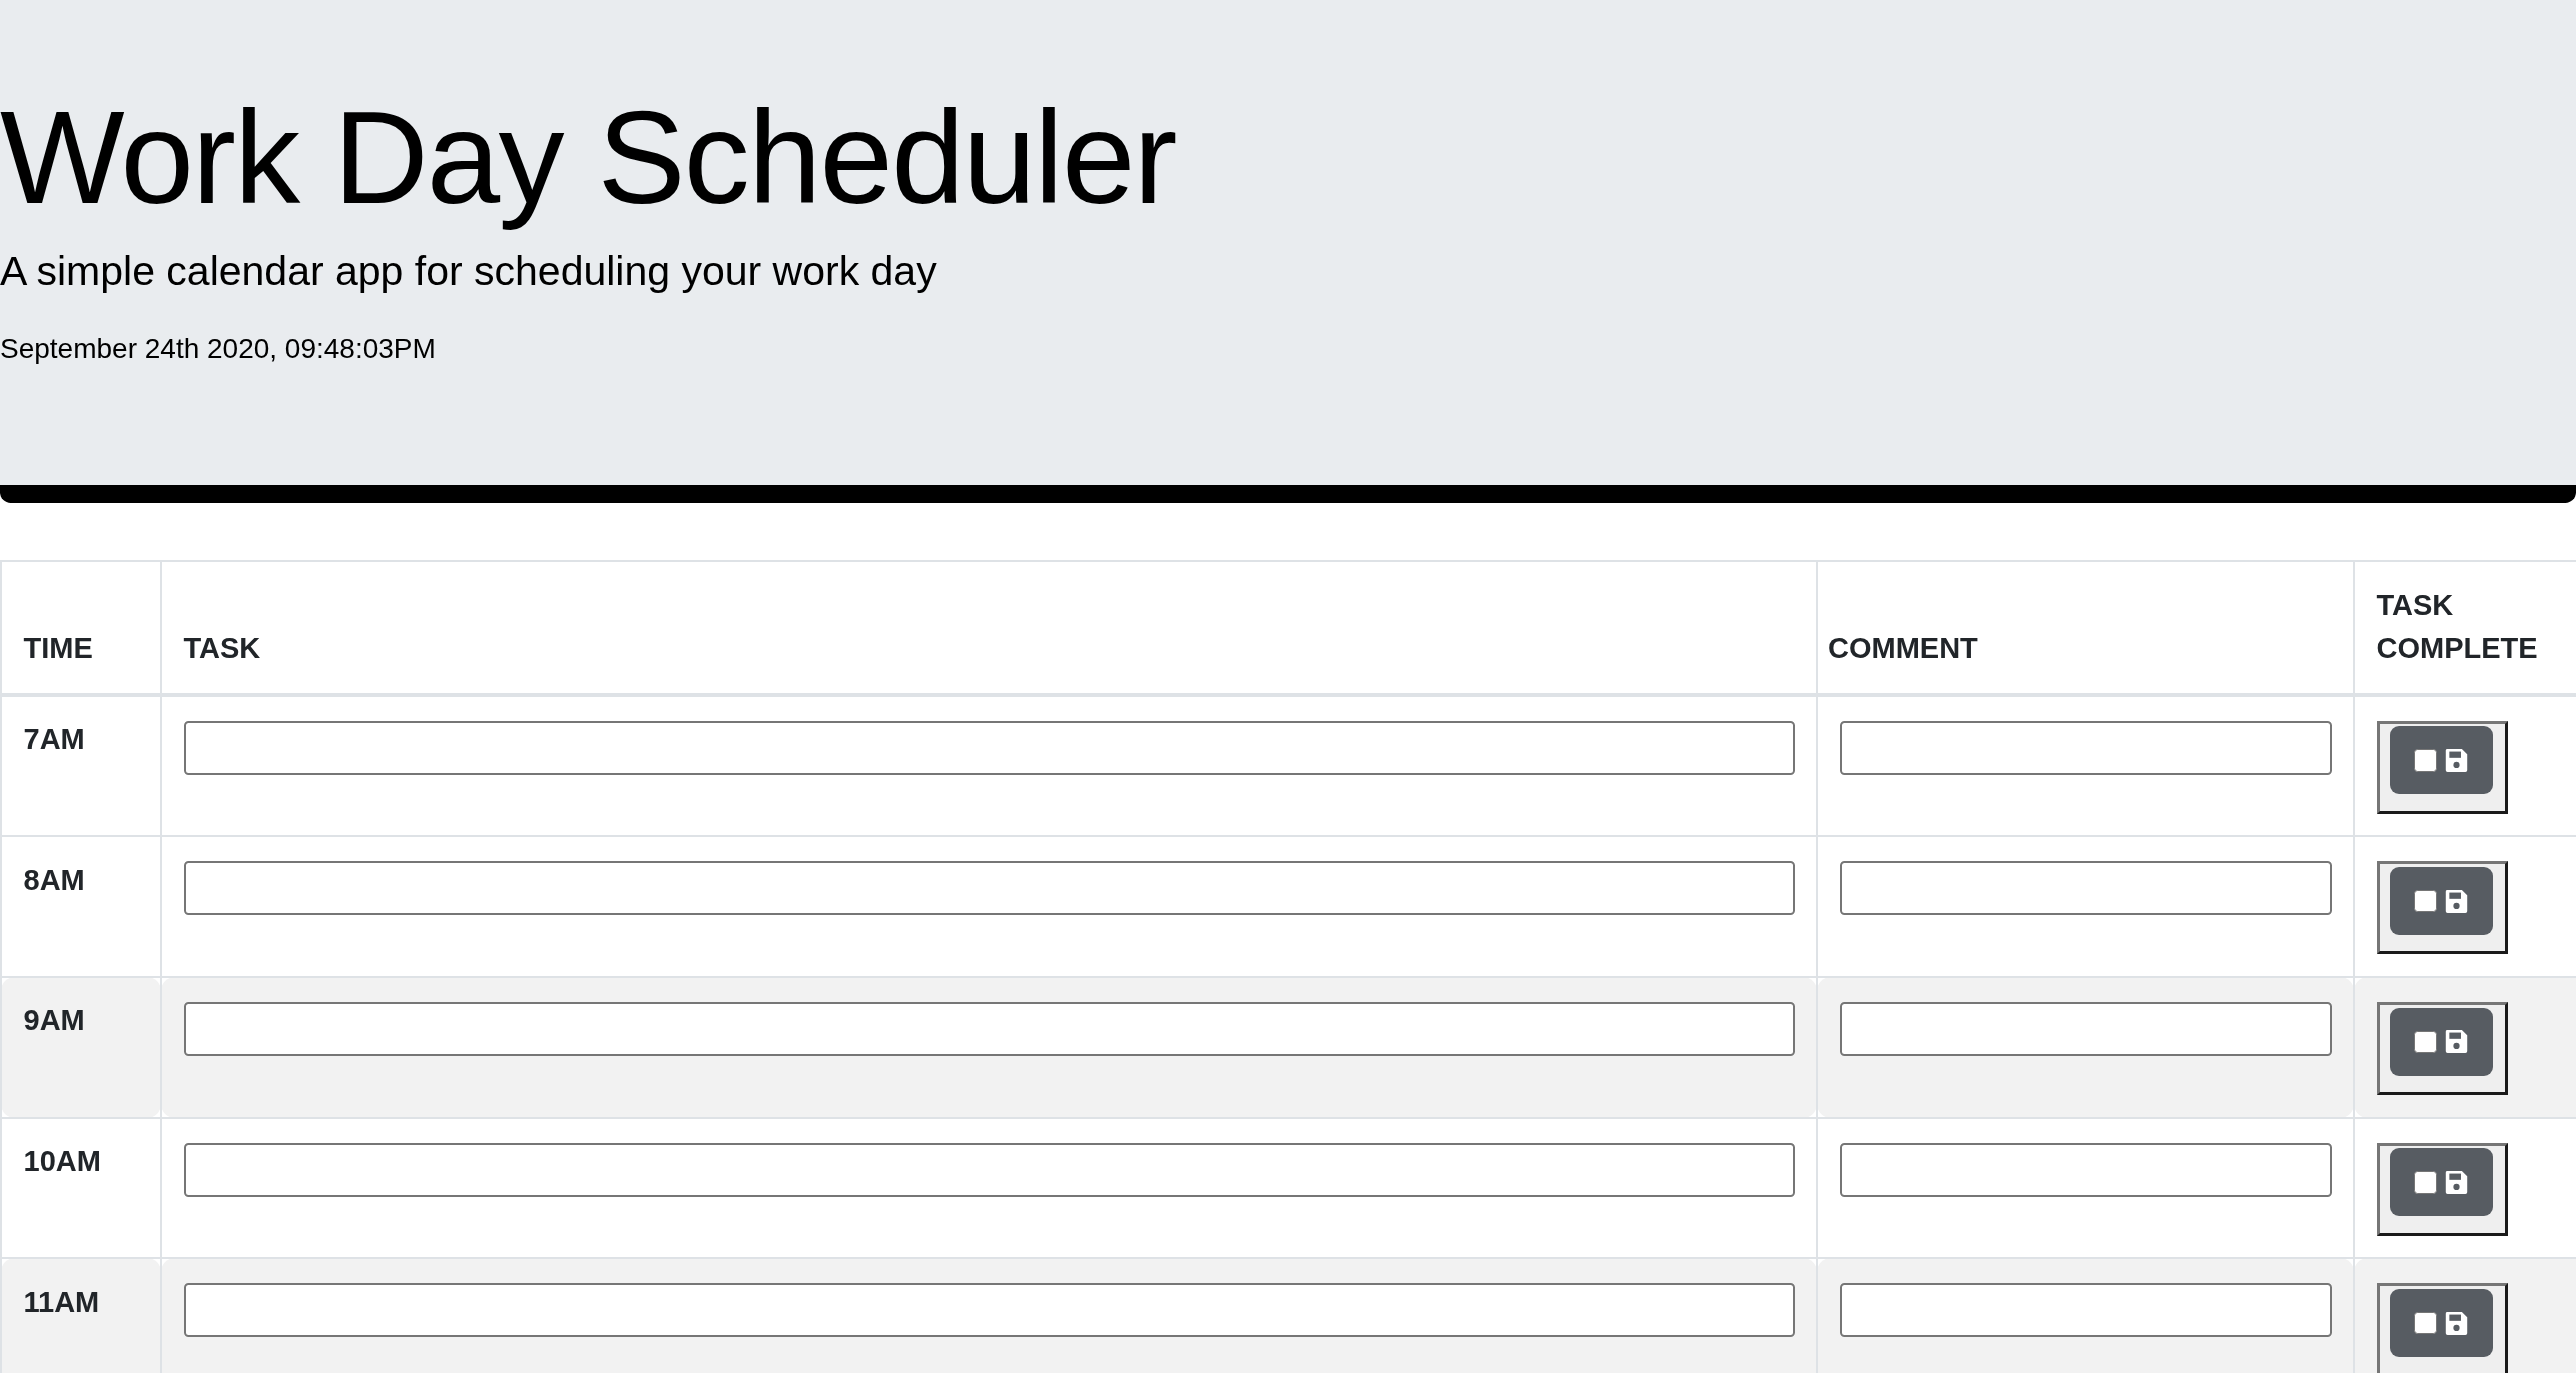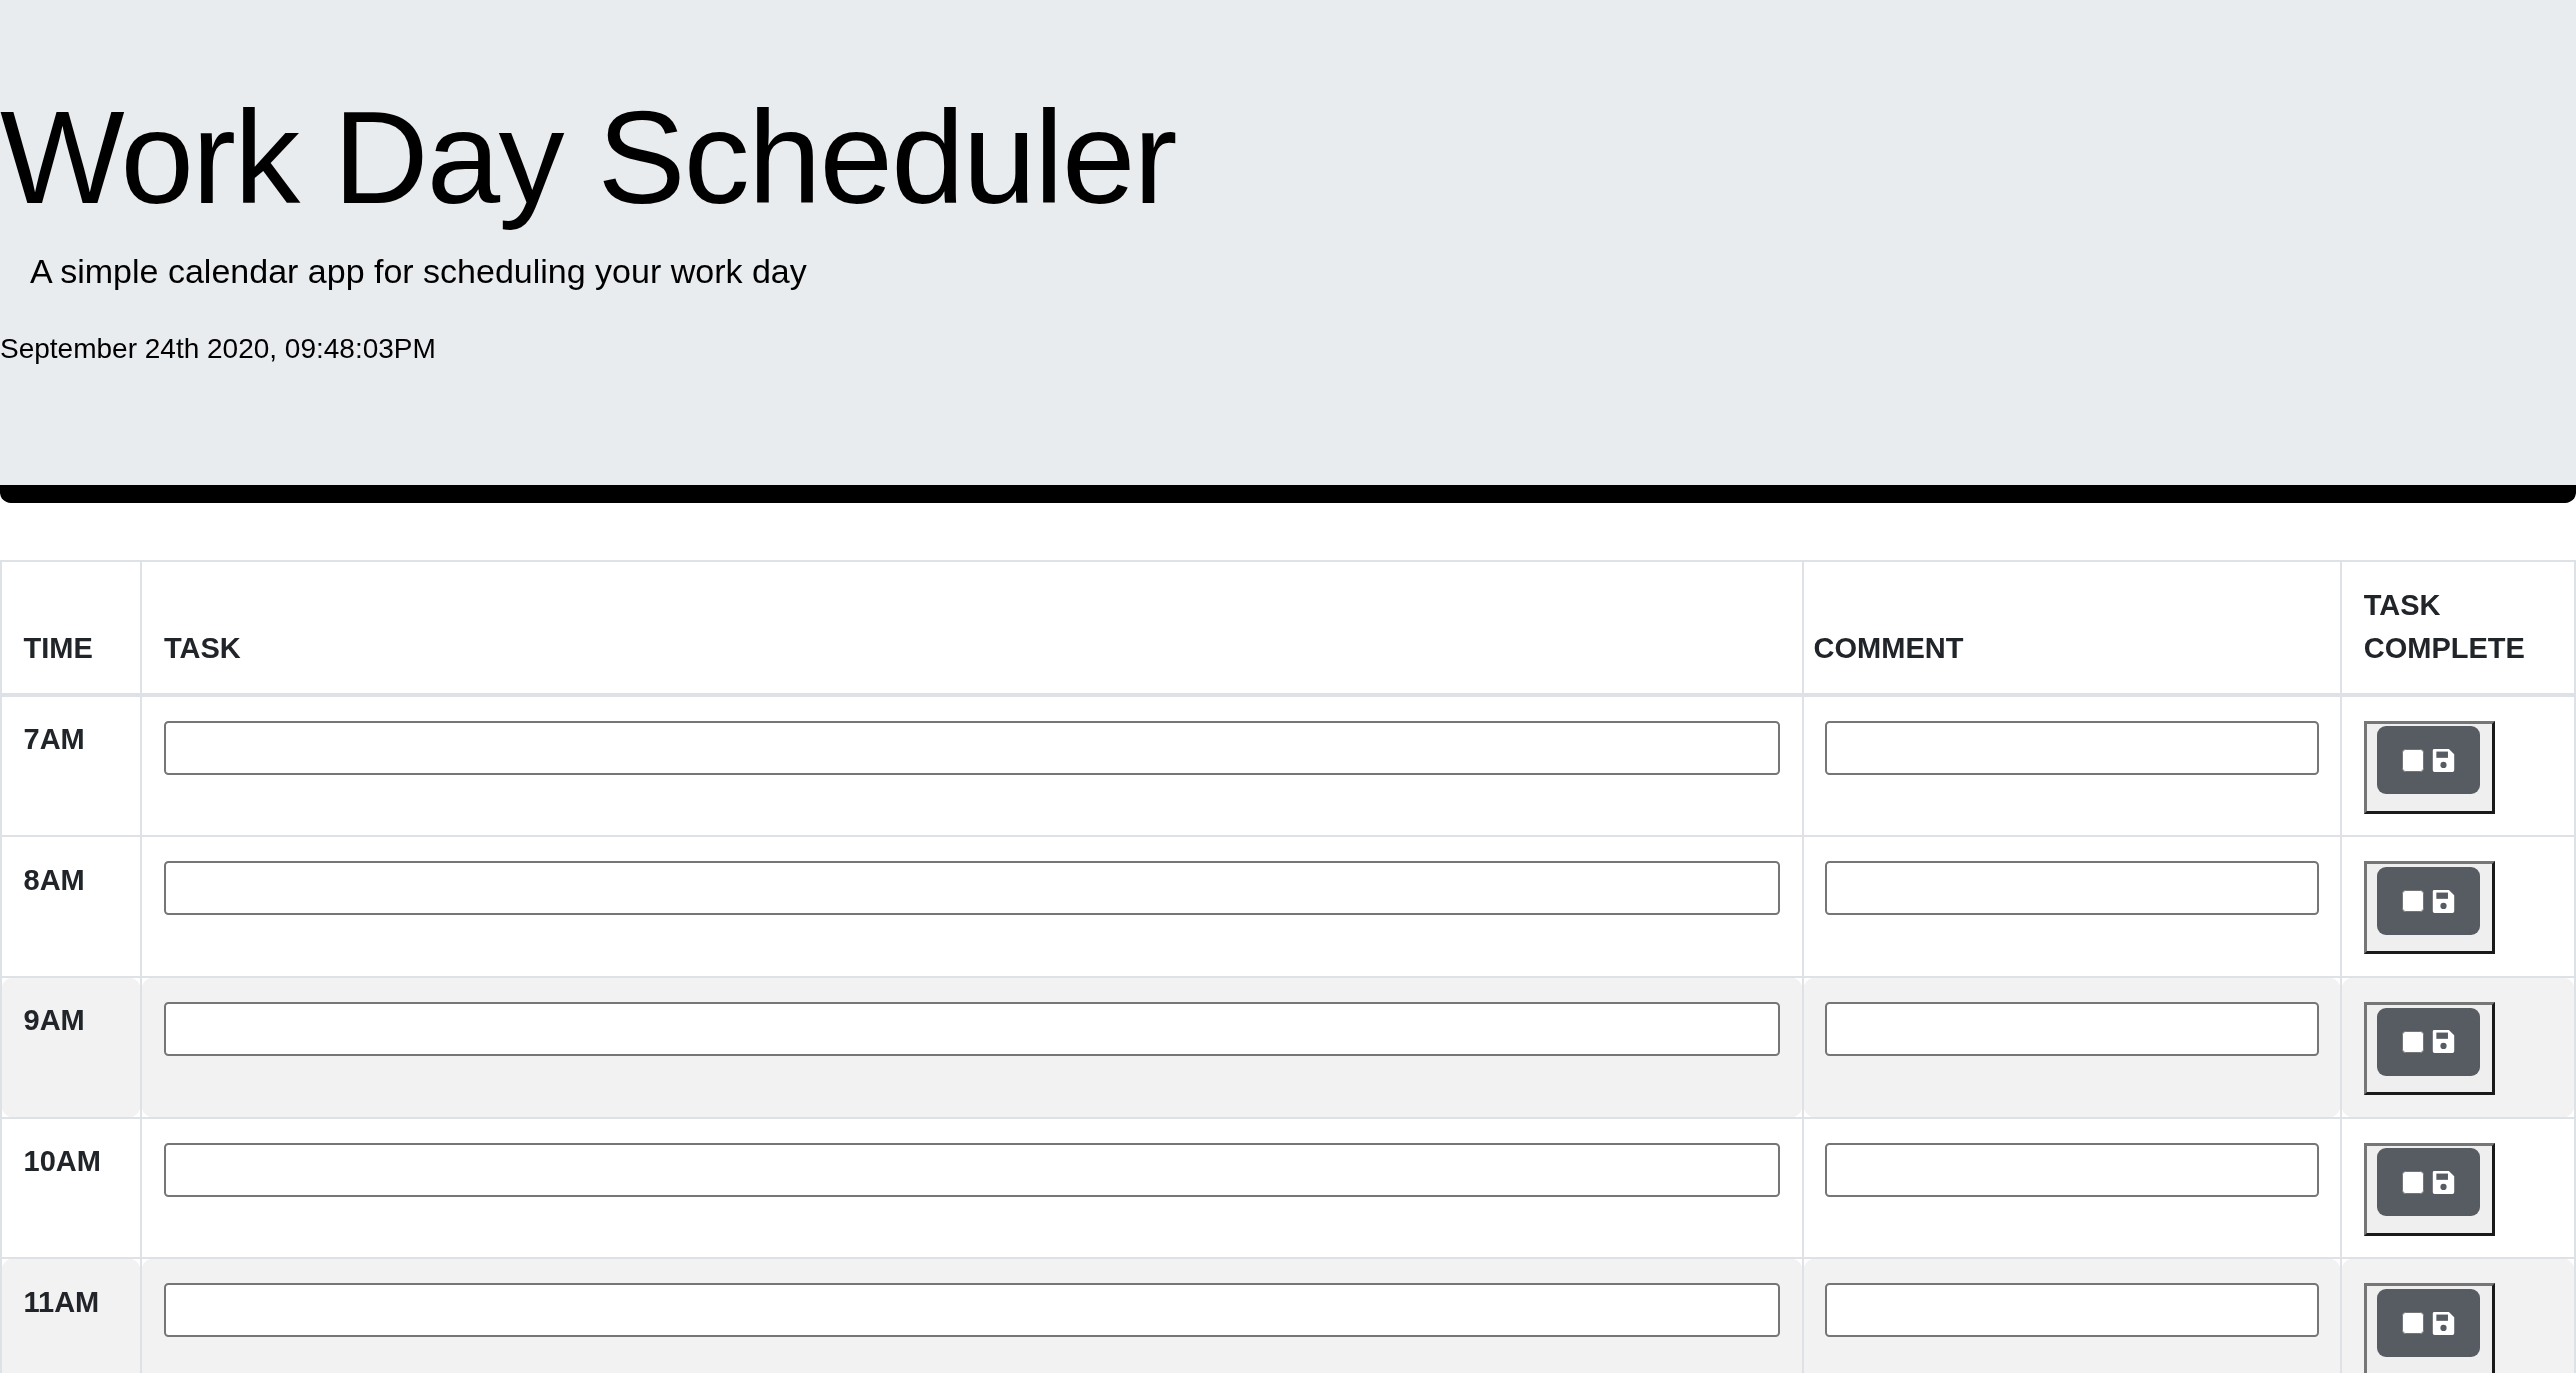--- a/index.html
+++ b/index.html
@@ -17,21 +17,21 @@
       border-radius: 0 0 10.7px 10.7px;
       text-align: left;
     }
     .title {
       position: absolute; left: 0; right: 0; top: 82px;
       font-size: 132px; font-weight: 300; line-height: 152px;
       color: #000; letter-spacing: -1.8px;
     }
     .lead {
       position: absolute; left: 0; right: 0; top: 249px;
-      font-size: 34px; font-weight: 300; line-height: 45px; color: #000; padding-left: 30px;
+      font-size: 41px; font-weight: 300; line-height: 45px; color: #000;
     }
     .current-day {
       position: absolute; left: 0; right: 0; top: 331px;
       font-size: 28px; font-weight: 400; line-height: 36px; color: #000;
     }
     .table-wrap {
       position: absolute; left: 0; top: 560px; width: 2576px;
     }
     table {
       width: 2576px; border-collapse: collapse; table-layout: fixed;
@@ -47,21 +47,21 @@
       border-bottom: 4.5px solid #dee2e6;
       height: 131px;
       font-size: 29px; font-weight: 700; line-height: 43px;
       padding-bottom: 23px;
     }
     tbody td { height: 138px; border-radius: 14px; }
     tbody tr.striped td { background: #f2f2f2; }
     .time {
       font-size: 29px; font-weight: 700; line-height: 43px;
     }
-    .col-time { width: 140px; }
+    .col-time { width: 160px; }
     .col-task { width: 1656px; }
     .col-comment { width: 537px; padding-left: 10px; }
     .col-complete { width: 233px; }
     .text-input {
       display: block; width: 100%; height: 54px;
       border: 2.7px solid #767676; border-radius: 4.5px;
       background: #ffffff;
       margin-top: 2.7px;
     }
     .outer-btn {

